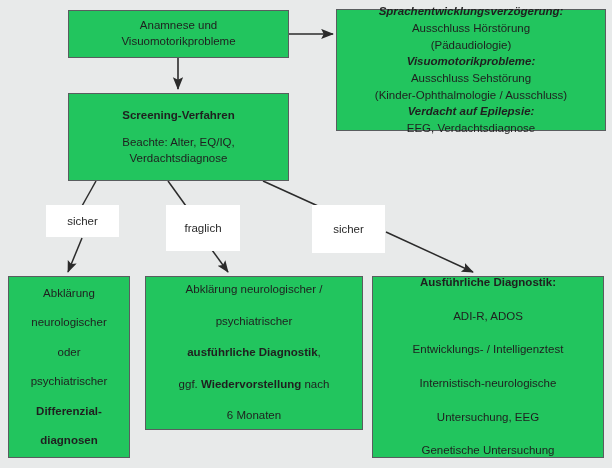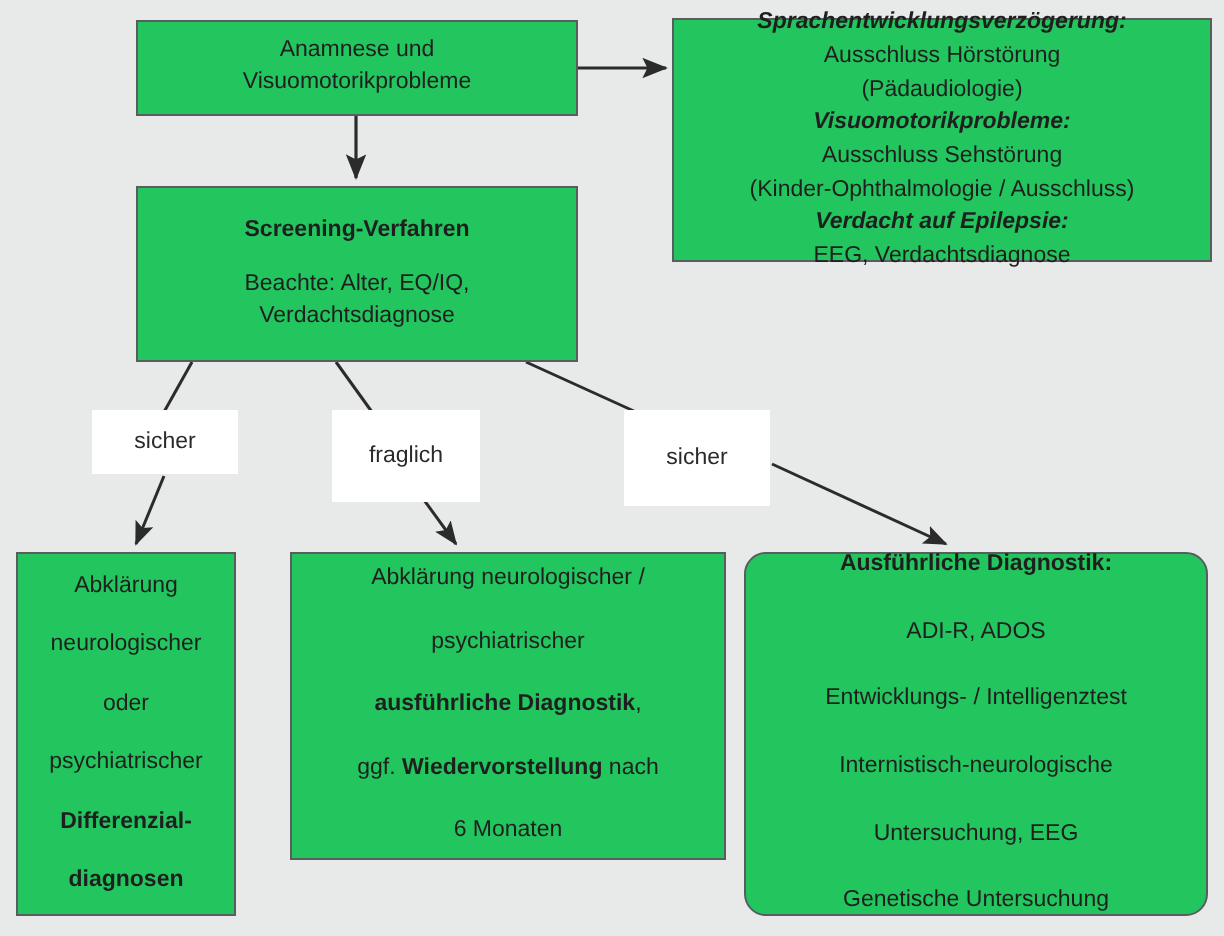--- a/index.html
+++ b/index.html
@@ -63,23 +63,23 @@
 
   
   #box-anamnese    { left: 68px;  top: 10px;  width: 221px; height: 48px; }
   #box-screening   { left: 68px;  top: 93px;  width: 221px; height: 88px; }
   #box-abklaerung  { left: 336px; top: 9px;   width: 270px; height: 122px; }
 
   #chip-negativ    { left: 46px;  top: 205px; width: 73px;  height: 32px; }
   #chip-fraglich   { left: 166px; top: 205px; width: 74px;  height: 46px; }
   #chip-sicher     { left: 312px; top: 205px; width: 73px;  height: 48px; }
 
-  #box-diff-left   { left: 8px;   top: 276px; width: 110px; height: 182px; }
+  #box-diff-left   { left: 8px;   top: 276px; width: 122px; height: 182px; }
   #box-diff-mid    { left: 145px; top: 276px; width: 218px; height: 154px; }
-  #box-diag-right  { left: 372px; top: 276px; width: 232px; height: 182px; border-radius: 11px; }
+  #box-diag-right  { left: 372px; top: 276px; width: 232px; height: 182px; }
 
   #box-diff-left .line  { line-height: 1.0; padding: 8px 0 0 0; }
   #box-diff-left .lrow  { padding: 9px 0; }
   #box-diff-mid  .lrow  { padding: 8px 0; }
   #box-diag-right .lrow { padding: 9px 0; }
   #box-abklaerung .lrow { padding: 0; line-height: 1.45; }
 </style>
 </head>
 <body>
 

